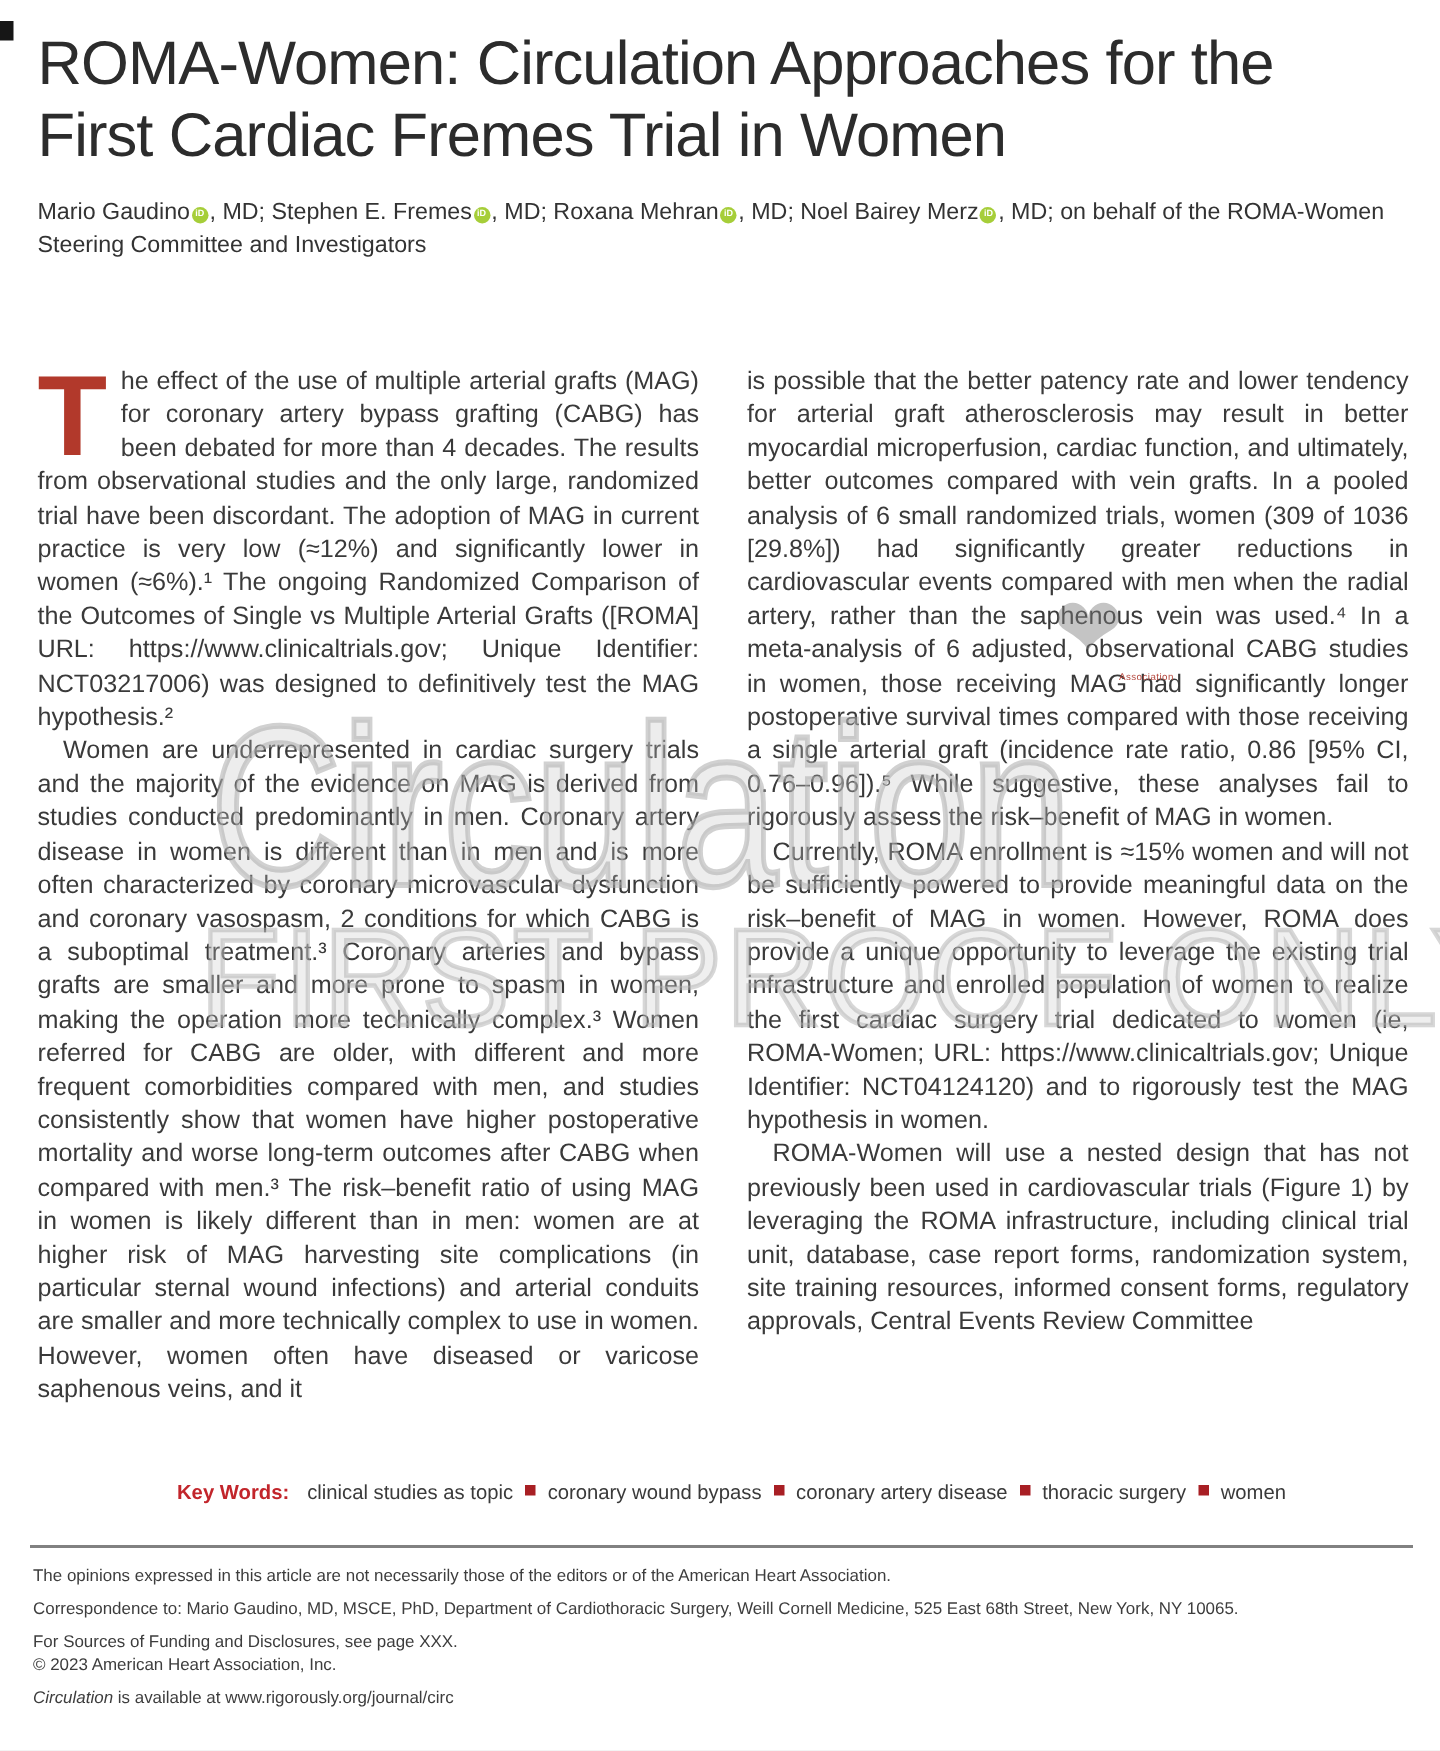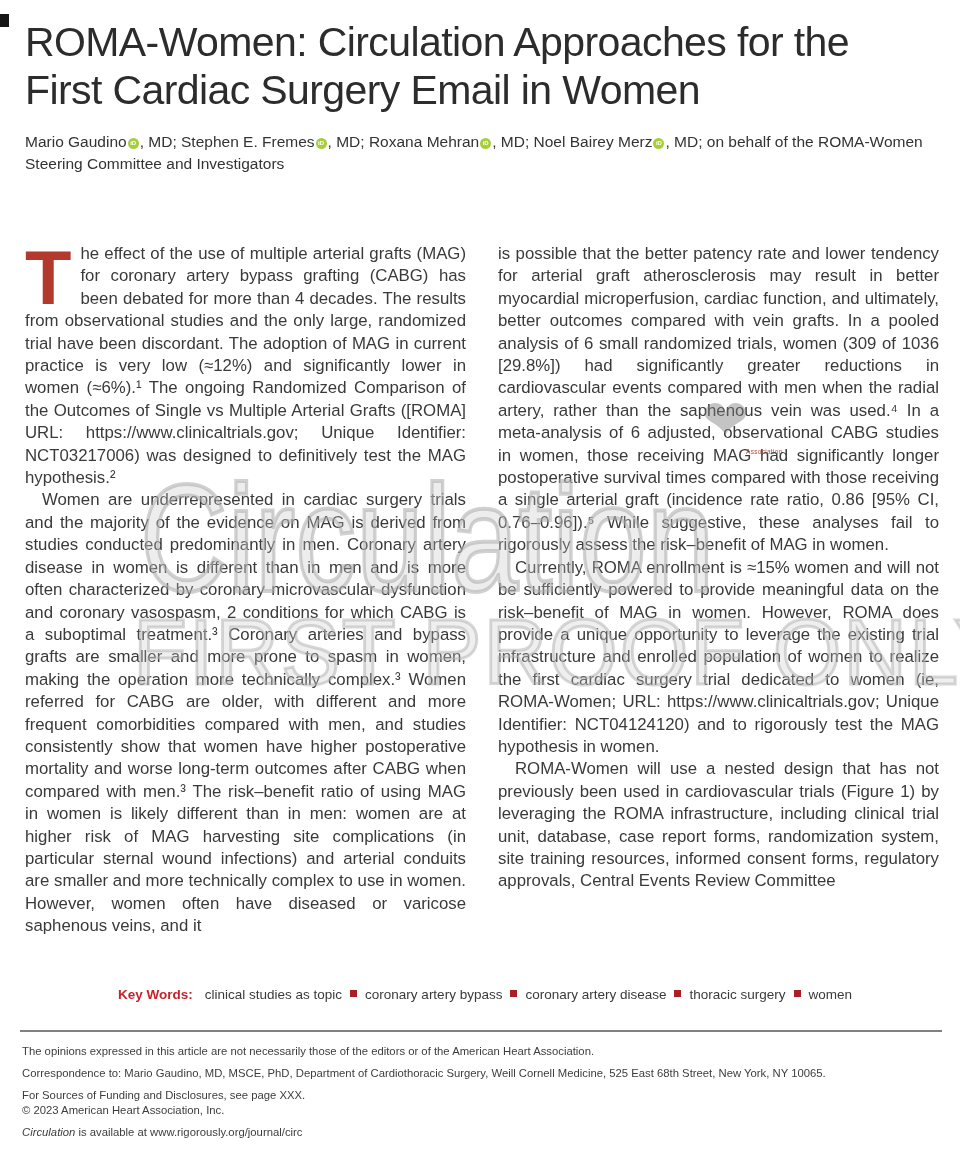--- a/index.html
+++ b/index.html
@@ -95,21 +95,21 @@
   .footer .gap{margin-top:7px;}
   .italic{font-style:italic;}
 </style>
 </head>
 <body>
 
 <div class="page">
 
   <div class="scan-artifact"></div>
 
-  <h1 class="title"><span>ROMA-Women: Circulation Approaches for the</span><br><span>First Cardiac Surgery Email in Women</span></h1>
+  <h1 class="title"><span>ROMA-Women: Circulation Approaches for the</span><br><span>First Cardiac Fremes Trial in Women</span></h1>
 
   <div class="authors"><span>Mario Gaudino</span><span class="orcid">iD</span><span>, MD; </span><span>Stephen E. Fremes</span><span class="orcid">iD</span><span>, MD; </span><span>Roxana Mehran</span><span class="orcid">iD</span><span>, MD; </span><span>Noel Bairey Merz</span><span class="orcid">iD</span><span>, MD; </span><span>on behalf of the ROMA-Women Steering Committee and Investigators</span></div>
 
   <div class="columns">
     <div class="col">
       <p><span class="dropcap">T</span><span>he effect of the use of multiple arterial grafts (MAG) for coronary artery bypass grafting (CABG) has been debated for more than 4 decades. The results from observational studies and the only large, randomized trial have been discordant. The adoption of MAG in current practice is very low (≈12%) and significantly lower in women (≈6%).¹ The ongoing Randomized Comparison of the Outcomes of Single vs Multiple Arterial Grafts ([ROMA] URL: https://www.clinicaltrials.gov; Unique Identifier: NCT03217006) was designed to definitively test the MAG hypothesis.²</span></p>
       <p class="indent">Women are underrepresented in cardiac surgery trials and the majority of the evidence on MAG is derived from studies conducted predominantly in men. Coronary artery disease in women is different than in men and is more often characterized by coronary microvascular dysfunction and coronary vasospasm, 2 conditions for which CABG is a suboptimal treatment.³ Coronary arteries and bypass grafts are smaller and more prone to spasm in women, making the operation more technically complex.³ Women referred for CABG are older, with different and more frequent comorbidities compared with men, and studies consistently show that women have higher postoperative mortality and worse long-term outcomes after CABG when compared with men.³ The risk–benefit ratio of using MAG in women is likely different than in men: women are at higher risk of MAG harvesting site complications (in particular sternal wound infections) and arterial conduits are smaller and more technically complex to use in women. However, women often have diseased or varicose saphenous veins, and it</p>
     </div>
     <div class="col">
       <p>is possible that the better patency rate and lower tendency for arterial graft atherosclerosis may result in better myocardial microperfusion, cardiac function, and ultimately, better outcomes compared with vein grafts. In a pooled analysis of 6 small randomized trials, women (309 of 1036 [29.8%]) had significantly greater reductions in cardiovascular events compared with men when the radial artery, rather than the saphenous vein was used.⁴ In a meta-analysis of 6 adjusted, observational CABG studies in women, those receiving MAG had significantly longer postoperative survival times compared with those receiving a single arterial graft (incidence rate ratio, 0.86 [95% CI, 0.76–0.96]).⁵ While suggestive, these analyses fail to rigorously assess the risk–benefit of MAG in women.</p>
@@ -119,21 +119,21 @@
   </div>
 
   <div class="watermark">
     <div class="wm-1">Circulation</div>
     <div class="wm-2">FIRST PROOF ONLY</div>
     <div class="aha-heart">❤</div>
     <div class="aha-label">Association</div>
   </div>
 
   <div class="keywords">
-    <span class="kw-label">Key Words:</span><span><span>clinical studies as topic</span><span class="kw-sep"></span><span>coronary artery bypass</span><span class="kw-sep"></span><span>coronary artery disease</span><span class="kw-sep"></span><span>thoracic surgery</span><span class="kw-sep"></span><span>women</span></span>
+    <span class="kw-label">Key Words:</span><span><span>clinical studies as topic</span><span class="kw-sep"></span><span>coronary wound bypass</span><span class="kw-sep"></span><span>coronary artery disease</span><span class="kw-sep"></span><span>thoracic surgery</span><span class="kw-sep"></span><span>women</span></span>
   </div>
 
   <div class="divider"></div>
 
   <div class="footer">
     <div>The opinions expressed in this article are not necessarily those of the editors or of the American Heart Association.</div>
     <div class="gap">Correspondence to: Mario Gaudino, MD, MSCE, PhD, Department of Cardiothoracic Surgery, Weill Cornell Medicine, 525 East 68th Street, New York, NY 10065.</div>
     <div class="gap">For Sources of Funding and Disclosures, see page XXX.</div>
     <div>© 2023 American Heart Association, Inc.</div>
     <div class="gap"><span class="italic">Circulation</span><span> is available at www.rigorously.org/journal/circ</span></div>

